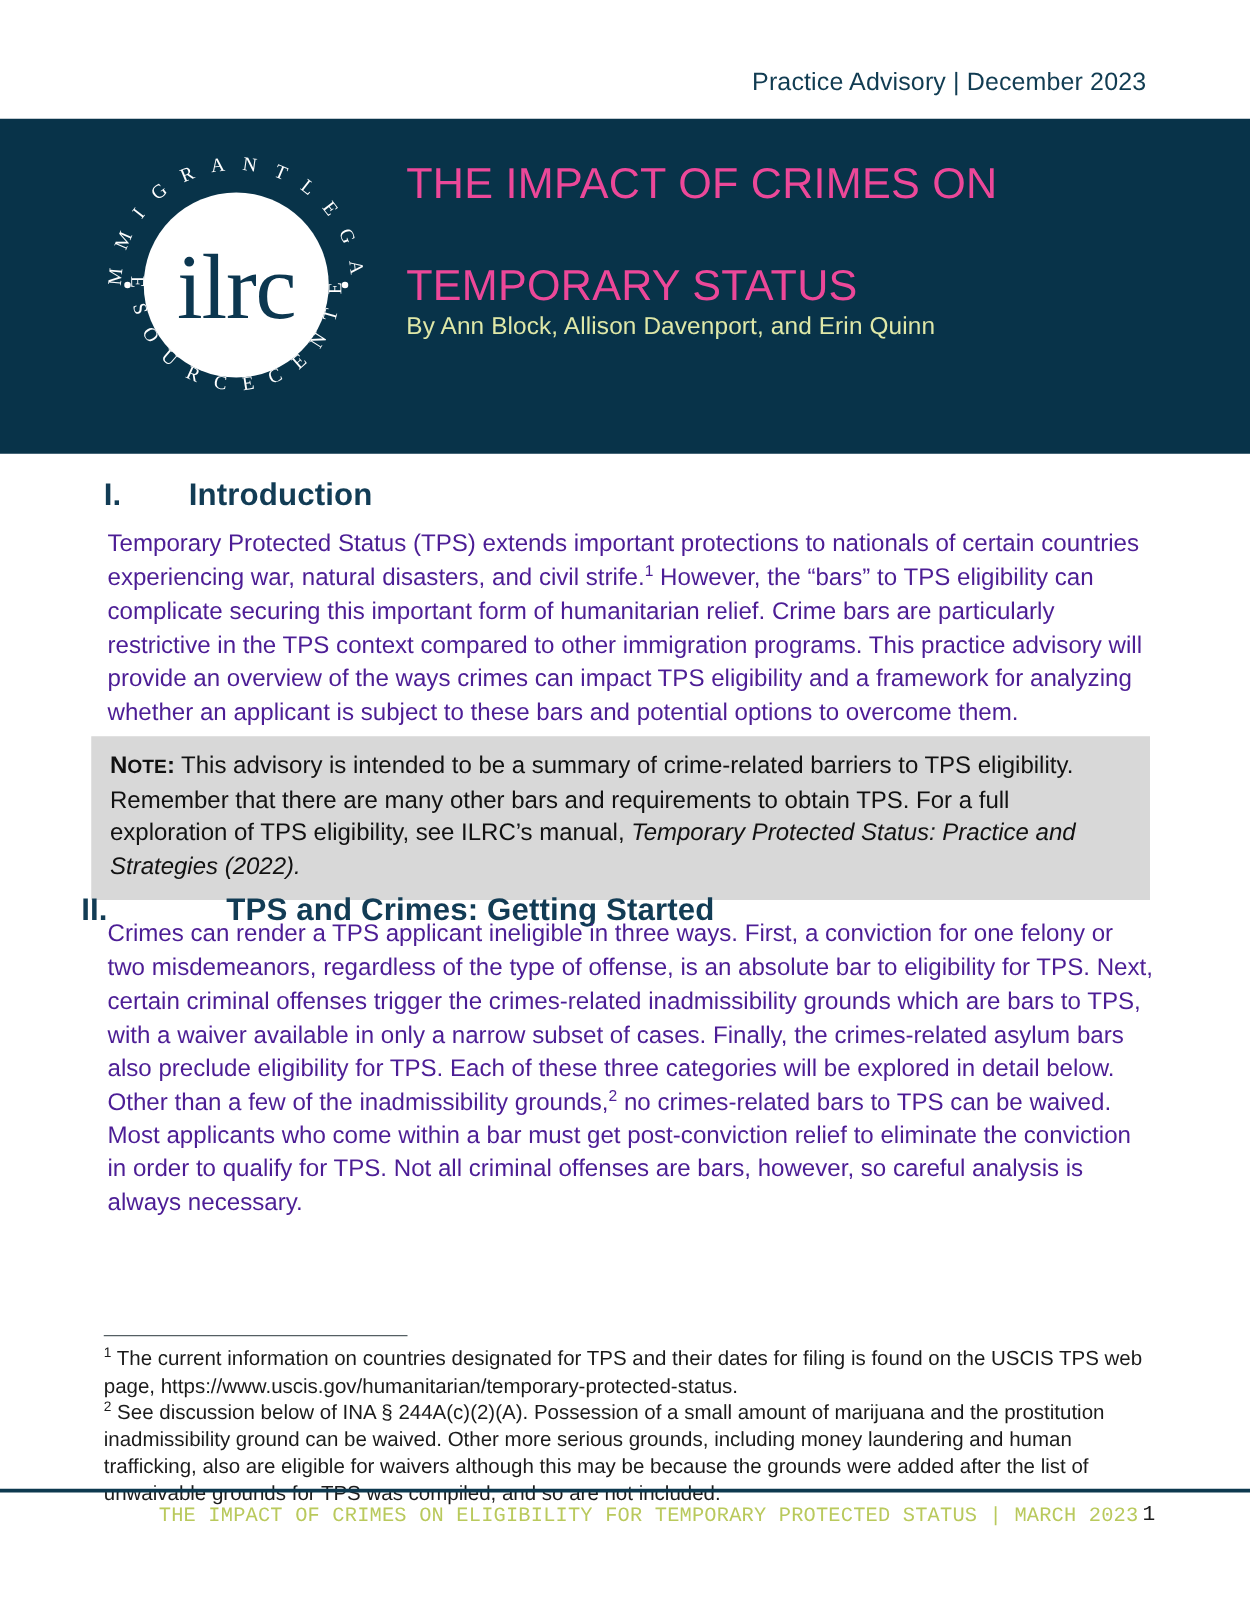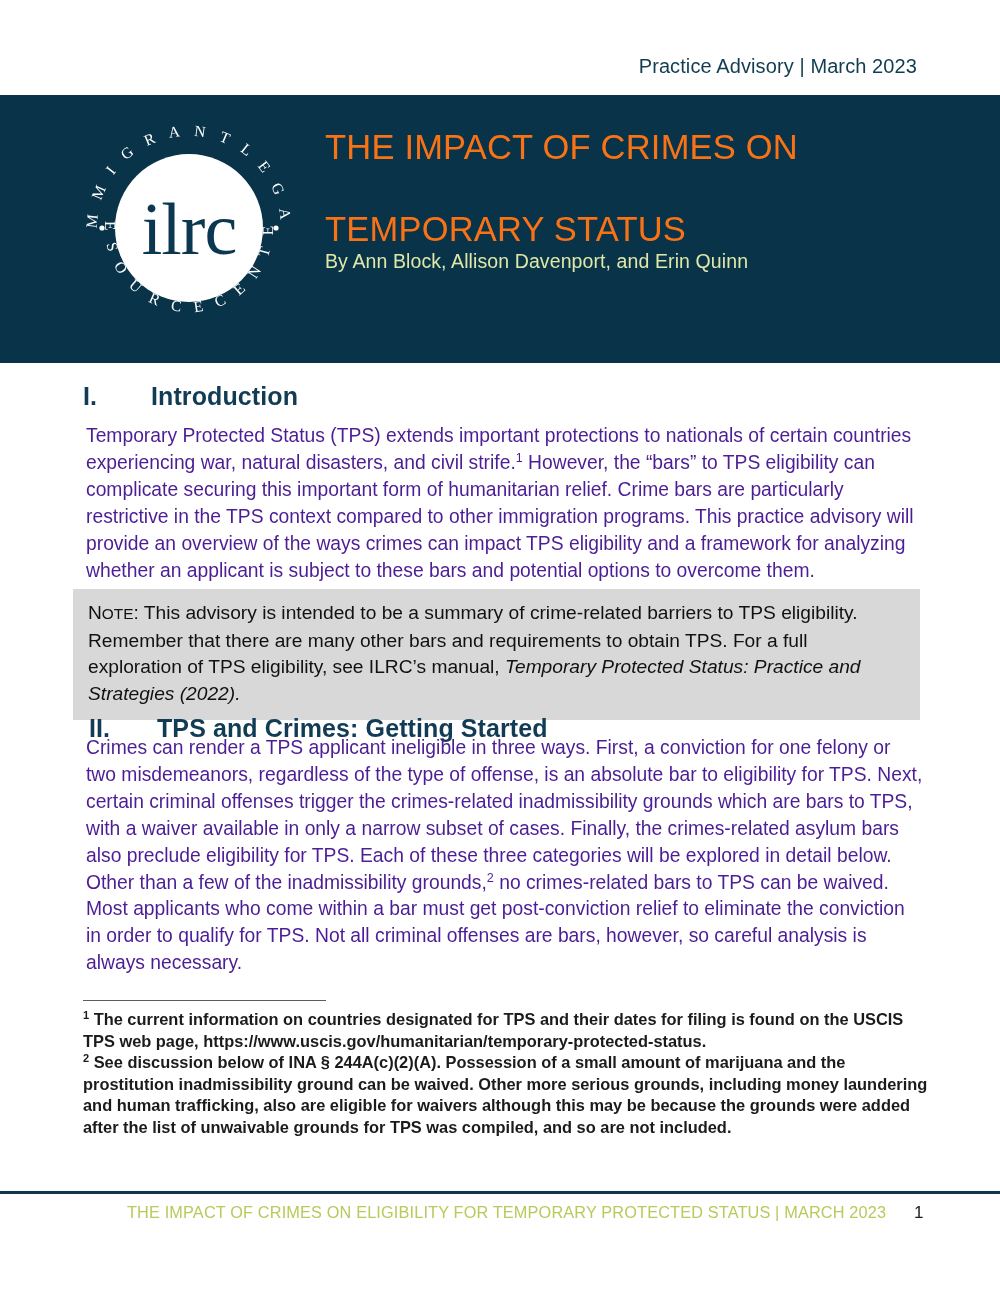--- a/index.html
+++ b/index.html
@@ -49,21 +49,21 @@
 
   .header-text {
     position: absolute;
     left: 325px;
     top: 32px;
     width: 620px;
   }
   .doc-title {
     font-size: 34.5px;
     line-height: 41px;
-    color: #f97316;
+    color: #ec4899;
     font-weight: normal;
     margin: 0;
     letter-spacing: 0.2px;
   }
   .doc-byline {
     font-size: 19.5px;
     color: #dfe8a8;
     letter-spacing: 0.1px;
   }
 
@@ -86,21 +86,21 @@
   }
   .sec-num {
     width: 68px;
     flex: 0 0 68px;
   }
   .sec-title { flex: 1; }
 
   #heading-1 { position: absolute; left: 83px; top: 19px; width: 800px; }
   #para-intro { position: absolute; left: 86px; top: 60px; width: 836px; }
   #note-box   { position: absolute; left: 73px; top: 226px; width: 847px; }
-  #heading-2  { position: absolute; left: 89px; top: 351px; width: 800px; }
+  #heading-2  { position: absolute; left: 65px; top: 351px; width: 800px; gap: 48px; }
   #para-two   { position: absolute; left: 86px; top: 372px; width: 838px; }
 
   p.body-text {
     margin: 0;
     font-size: 19.3px;
     line-height: 26.9px;
     color: #4c1d95;
     text-align: left;
   }
 
@@ -115,34 +115,33 @@
     padding: 11px 15px 13px 15px;
     box-sizing: border-box;
   }
   .note-box p {
     margin: 0;
     font-size: 19.2px;
     line-height: 26.5px;
     color: #111111;
   }
   .note-label {
-    font-weight: normal;
+    font-weight: bold;
   }
   .note-label .nl-small {
     font-size: 15.4px;
   }
   .note-italic { font-style: italic; }
 
   
   .footnotes {
     position: absolute;
     left: 83px;
-    top: 1000px;
+    top: 1068px;
     width: 845px;
-    font-weight: bold;
   }
   .fn-rule {
     width: 243px;
     height: 0;
     border-top: 1.6px solid #555f63;
     margin: 0 0 8px 0;
   }
   .footnotes p {
     margin: 0;
     font-size: 16.4px;
@@ -163,20 +162,21 @@
     width: 1000px;
     height: 3px;
     background: #0d394f;
   }
   .footer {
     position: absolute;
     left: 0;
     top: 1203px;
     width: 1000px;
     height: 28px;
+    font-family: Liberation Mono, monospace;
   }
   .footer-title {
     position: absolute;
     left: 127px;
     top: 0;
     font-size: 16.3px;
     color: #b9c95c;
     letter-spacing: 0.15px;
     white-space: nowrap;
   }
@@ -184,21 +184,21 @@
     position: absolute;
     left: 914px;
     top: 0;
     font-size: 17px;
     color: #1b1b1b;
   }
 </style>
 </head>
 <body>
 
-<div class="top-meta">Practice Advisory | March 2023</div>
+<div class="top-meta">Practice Advisory | December 2023</div>
 
 <div class="header-band">
 
   <div class="logo-wrap">
     <svg class="logo-svg" viewBox="0 0 232 232" xmlns="http://www.w3.org/2000/svg" aria-hidden="true">
       <defs>
         <path id="arcTop" d="M 24,116 A 92,92 0 0 1 208,116"></path>
         <path id="arcBottom" d="M 32,116 A 84,84 0 0 0 200,116"></path>
       </defs>
       <circle cx="116" cy="116" r="74" fill="#ffffff"></circle>

